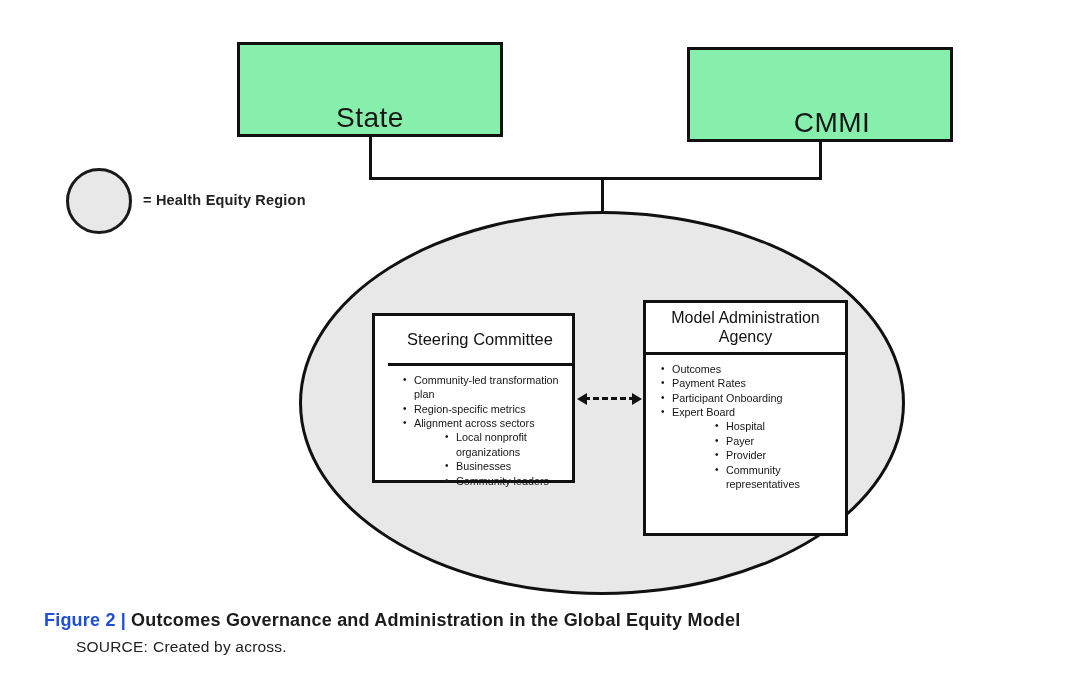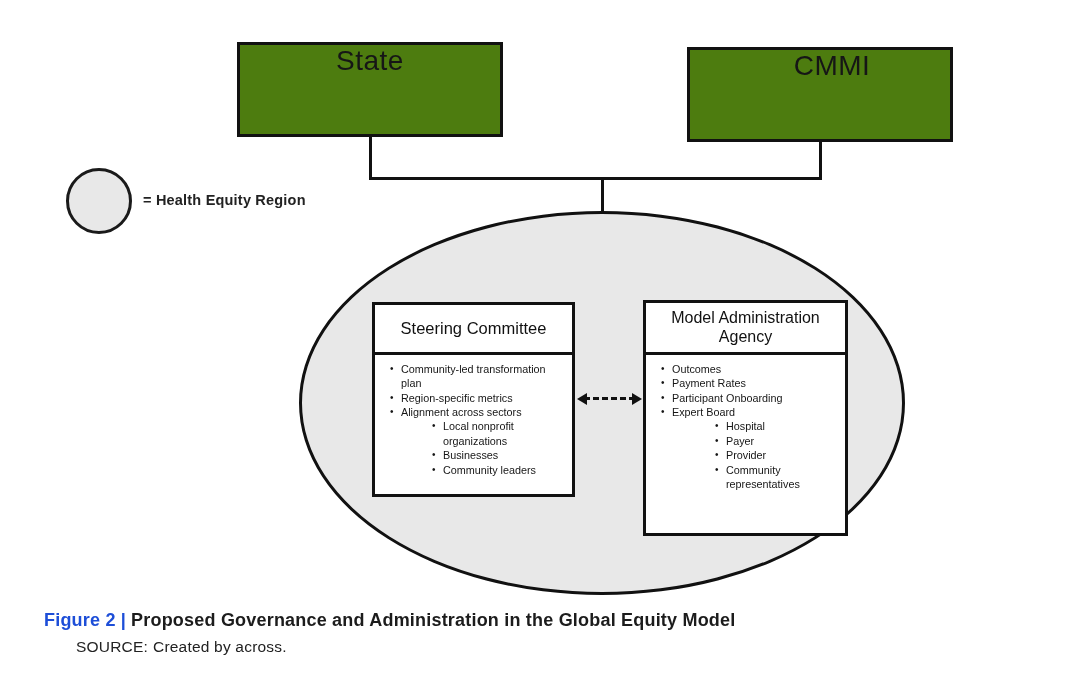--- a/index.html
+++ b/index.html
@@ -4,22 +4,22 @@
 <style>
   html,body { margin:0; padding:0; }
   body {
     width:1080px; height:675px; position:relative; overflow:hidden;
     background:#ffffff; font-family:"Liberation Sans", sans-serif; color:#111;
   }
 
   
   .top-box {
     position:absolute; width:266px; height:95px;
-    border:3px solid #111; background:#4d7c0f; box-sizing:border-box;
-    display:flex; align-items:flex-start; justify-content:center;
+    border:3px solid #111; background:#86efac; box-sizing:border-box;
+    display:flex; align-items:flex-end; justify-content:center;
     font-size:28px; letter-spacing:0.5px; color:#161616;
   }
   #state-box { left:237px; top:42px; }
   #cmmi-box  { left:687px; top:47px;padding-left:24px; }
 
   
   .line { position:absolute; background:#111; }
   #state-drop  { left:369px; top:135px; width:3px;  height:45px; }
   #cmmi-drop   { left:819px; top:140px; width:3px;  height:40px; }
   #cross-bar   { left:369px; top:177px; width:453px; height:3px; }
@@ -41,21 +41,21 @@
     position:absolute; left:299px; top:211px; width:606px; height:384px;
     border:3px solid #111; border-radius:50%;
     background:#e8e8e8; box-sizing:border-box;
   }
 
   
   .panel {
     position:absolute; border:3px solid #111; background:#fff;
     box-sizing:border-box;
   }
-  #steering-panel { left:372px; top:302px; width:203px; height:195px; }
+  #steering-panel { left:372px; top:313px; width:203px; height:170px;padding-left:13px; }
   #maa-panel      { left:643px; top:300px; width:205px; height:236px; }
   .panel-title {
     border-bottom:3px solid #111; box-sizing:border-box;
     display:flex; align-items:center; justify-content:center; text-align:center;
     font-size:16.5px; color:#111; line-height:1.15; padding:2px 4px;
   }
   #steering-panel .panel-title { height:50px; }
   #maa-panel .panel-title { height:52px; font-size:16px; }
   .panel-body { padding:7px 3px 0 6px; }
 
@@ -146,19 +146,19 @@
     </div>
   </div>
 
   <div id="panel-arrow">
     <span class="arrow-head left"></span>
     <span class="arrow-line"></span>
     <span class="arrow-head right"></span>
   </div>
 
   <div id="caption-line">
-    <span class="fig-label">Figure 2 |</span><span>Proposed Governance and Administration in the Global Equity Model</span>
+    <span class="fig-label">Figure 2 |</span><span>Outcomes Governance and Administration in the Global Equity Model</span>
   </div>
   <div id="source-line">
     <span class="src-label">SOURCE:</span><span>Created by across.</span>
   </div>
 
 </div>
 
 </body></html>

